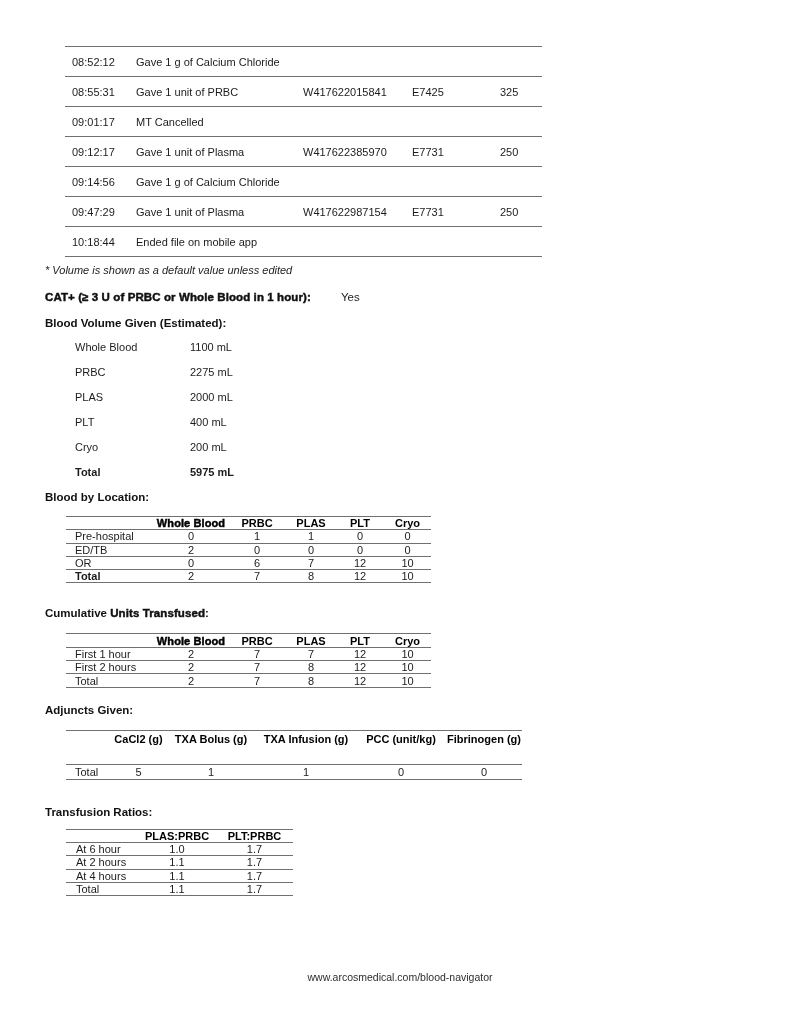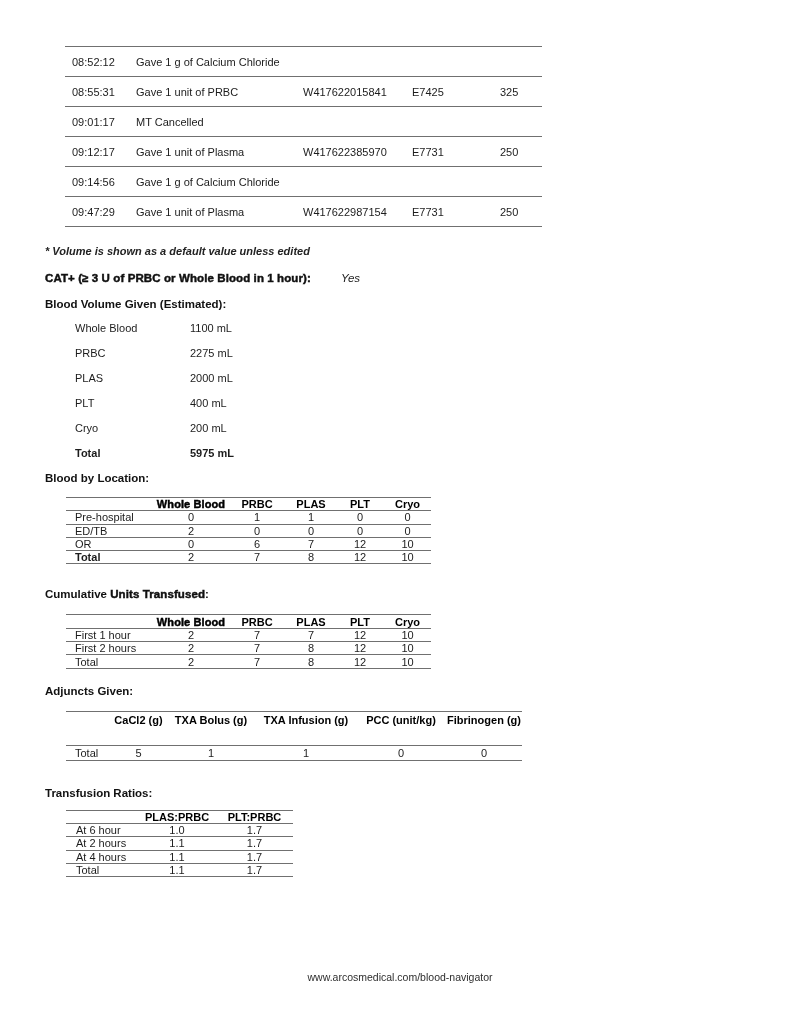--- a/index.html
+++ b/index.html
@@ -16,27 +16,27 @@
   table { border-collapse: collapse; table-layout: fixed; }
   td, th { padding: 0; font-size: 11px; font-weight: normal; white-space: nowrap; overflow: hidden; }
 
   
   .events-table { margin-left: 65px; width: 477px; border-bottom: 1px solid #707070; }
   .events-table td { border-top: 1px solid #707070; height: 30px; vertical-align: middle; }
   .events-table td.c-time { padding-left: 7px; }
   .events-table td.c-vol { padding-left: 2px; }
 
   
-  .note { margin: 18px 0 0 45px; font-style: italic; font-size: 11px; color: #222; font-weight: bold; }
+  .note { margin: 7px 0 0 45px; font-style: italic; font-size: 11px; color: #222; }
 
   
   .heading { margin-left: 45px; font-weight: bold; font-size: 11.5px; color: #111; }
   .heavy { -webkit-text-stroke: 0.45px currentColor; letter-spacing: 0.1px; }
   .cat-line { margin-top: 15px; }
-  .cat-line .cat-value { font-weight: normal; -webkit-text-stroke: 0; padding-left: 30px; color: #1c1c1c; letter-spacing: 0; font-style: italic; }
+  .cat-line .cat-value { font-weight: normal; -webkit-text-stroke: 0; padding-left: 30px; color: #1c1c1c; letter-spacing: 0; }
   .bvg-heading { margin-top: 14px; }
 
   
   .volume-list { margin: 12px 0 0 75px; }
   .volume-row { display: flex; height: 13px; line-height: 13px; margin-bottom: 12px; }
   .volume-row .v-label { width: 115px; }
   .volume-row.total .v-label, .volume-row.total .v-value { font-weight: bold; }
 
   
   .matrix { margin-left: 66px; width: 365px; border-bottom: 1px solid #707070; }
@@ -118,20 +118,27 @@
         <td></td>
         <td class="c-vol"></td>
       </tr>
       <tr>
         <td class="c-time">09:47:29</td>
         <td>Gave 1 unit of Plasma</td>
         <td>W417622987154</td>
         <td>E7731</td>
         <td class="c-vol">250</td>
       </tr>
+      <tr>
+        <td class="c-time">10:18:44</td>
+        <td>Ended file on mobile app</td>
+        <td></td>
+        <td></td>
+        <td class="c-vol"></td>
+      </tr>
     </tbody>
   </table>
 
   <div class="note">* Volume is shown as a default value unless edited</div>
 
   <div class="heading heavy cat-line">
     <span>CAT+ (≥ 3 U of PRBC or Whole Blood in 1 hour):</span><span class="cat-value">Yes</span>
   </div>
 
   <div class="heading bvg-heading">Blood Volume Given (Estimated):</div>

